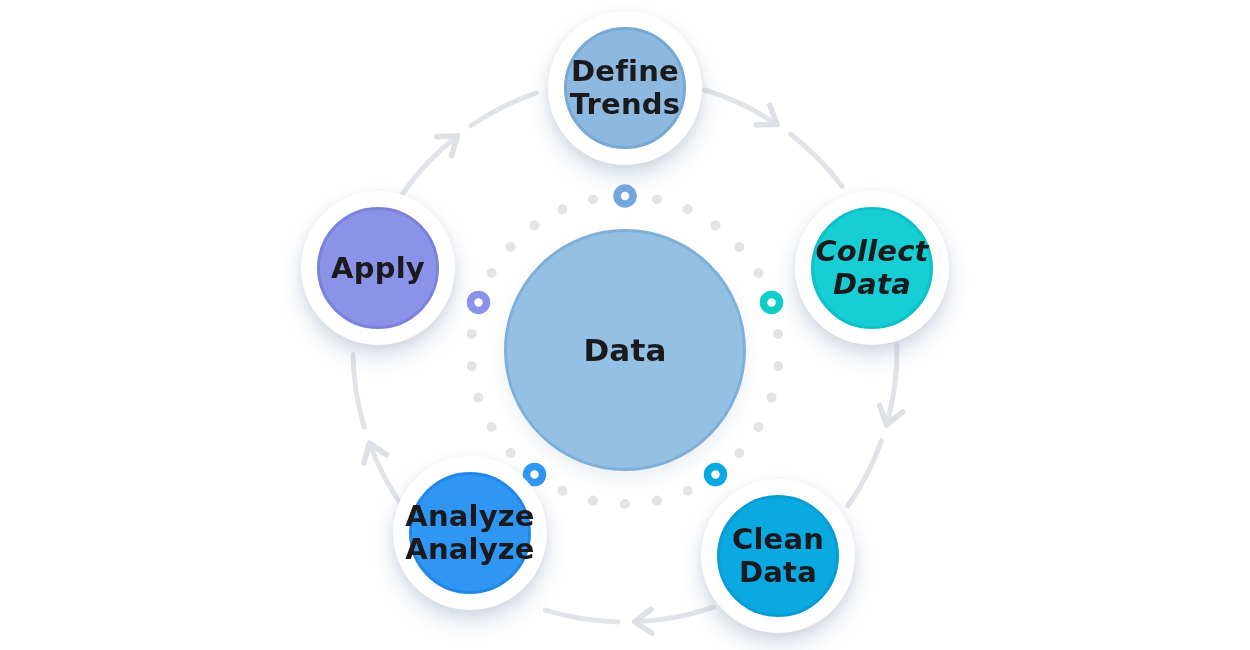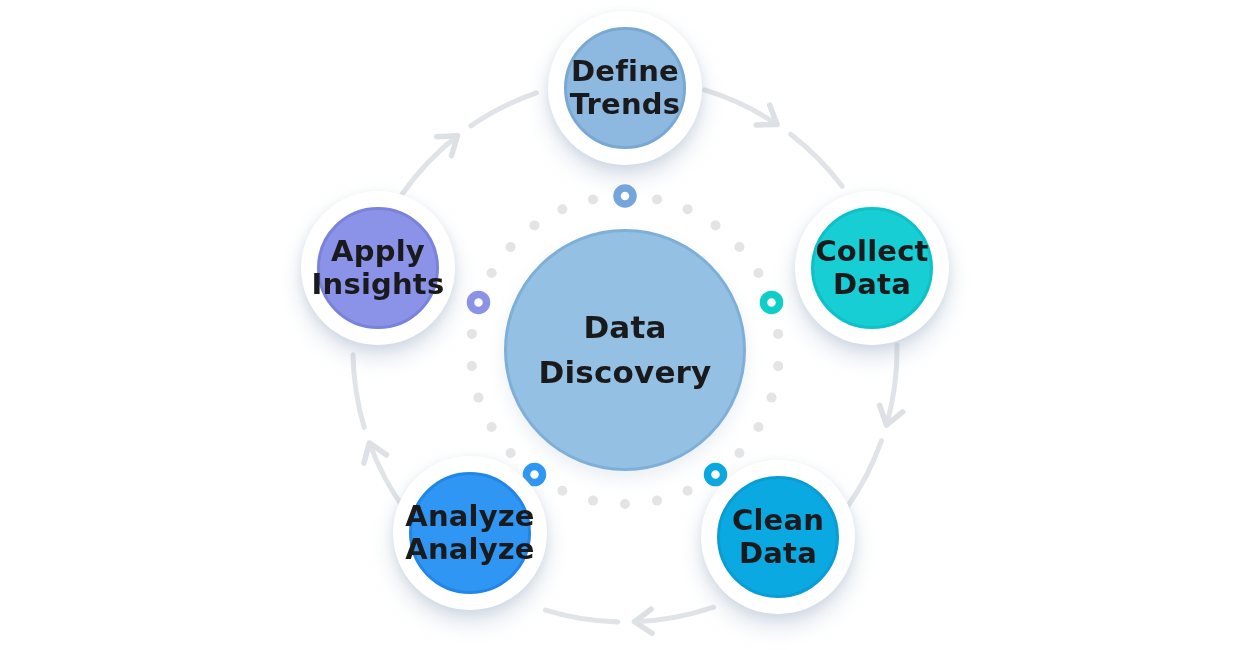--- a/index.html
+++ b/index.html
@@ -66,22 +66,22 @@
     text-align: center;
     font-weight: 700;
     font-size: 29px;
     line-height: 33px;
     color: #1a1a1c;
     letter-spacing: 0.2px;
   }
   .node-label span { display: block; }
 
   .node-define  { left: 548px; top: 11px;  }
-  .node-collect { left: 795px; top: 191px; }
-  .node-clean   { left: 701px; top: 460px; }
+  .node-collect { left: 795px; top: 191px; font-style: italic; }
+  .node-clean   { left: 701px; top: 479px; }
   .node-analyze { left: 393px; top: 456px; }
   .node-apply   { left: 301px; top: 191px; text-decoration: underline; }
 
   .node-define  .node-inner { background: #8db9e0; border-color: #79a9d3; }
   .node-collect .node-inner { background: #16ced3; border-color: #0dc1cb; }
   .node-clean   .node-inner { background: #0aa9e2; border-color: #099dd4; }
   .node-analyze .node-inner { background: #2f96f3; border-color: #2286e8; }
   .node-apply   .node-inner { background: #8b93e8; border-color: #7a83dc; }
 </style>
 </head>
@@ -146,21 +146,20 @@
       <circle class="ring" cx="771.5" cy="302.4" r="8" stroke-width="7.5" stroke="#0ecfc8"></circle>
       <circle class="ring" cx="715.5" cy="474.6" r="8" stroke-width="7.5" stroke="#09a8e0"></circle>
       <circle class="ring" cx="534.5" cy="474.6" r="8" stroke-width="7.5" stroke="#2e96f3"></circle>
       <circle class="ring" cx="478.5" cy="302.4" r="8" stroke-width="7.5" stroke="#8b93e8"></circle>
     </g>
   </svg>
 
   <div class="center-circle">
     <div class="center-label">
       <span>Data</span>
-      <span>Discovery</span>
     </div>
   </div>
 
   <div class="node node-define">
     <div class="node-inner"></div>
     <div class="node-label">
       <span>Define</span>
       <span>Trends</span>
     </div>
   </div>
@@ -186,17 +185,16 @@
     <div class="node-label">
       <span>Analyze</span>
       <span>Analyze</span>
     </div>
   </div>
 
   <div class="node node-apply">
     <div class="node-inner"></div>
     <div class="node-label">
       <span>Apply</span>
-      <span>Insights</span>
     </div>
   </div>
 
 </div>
 
 </body></html>

